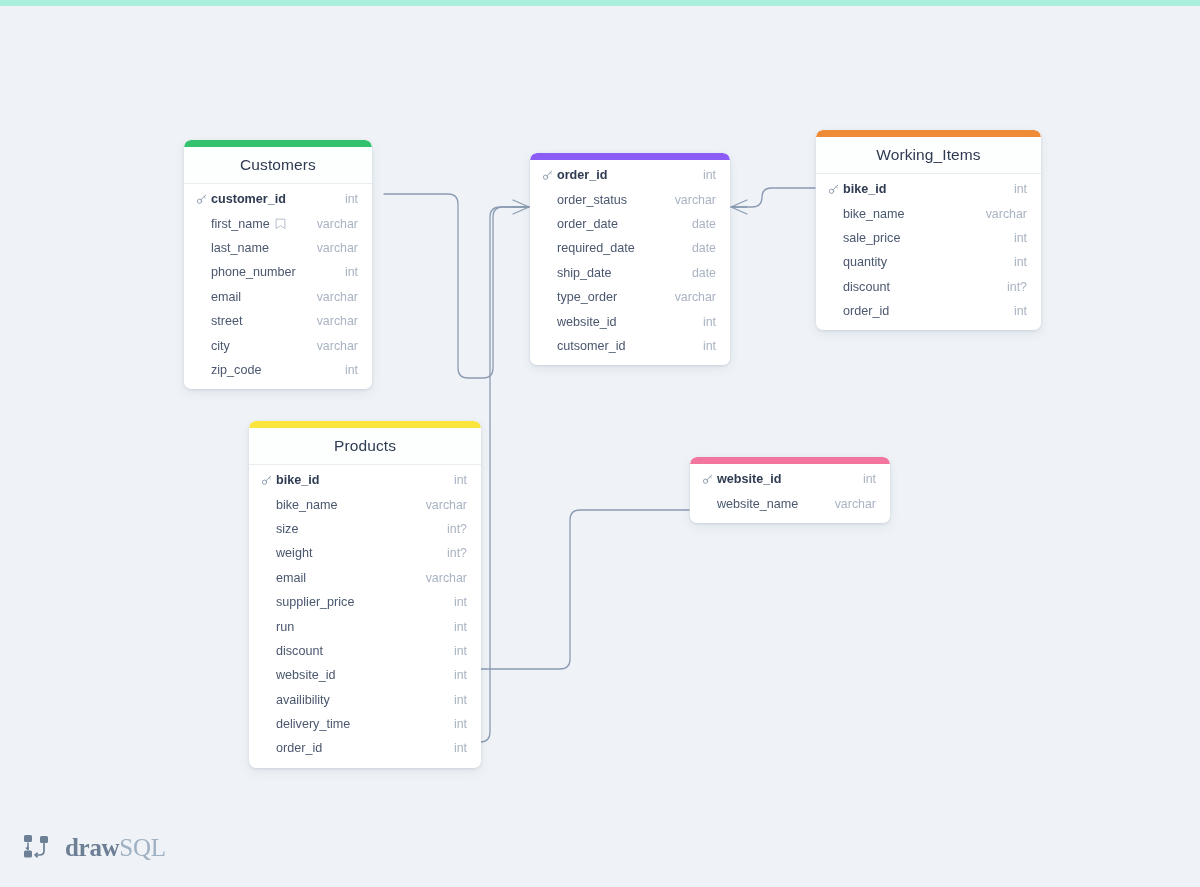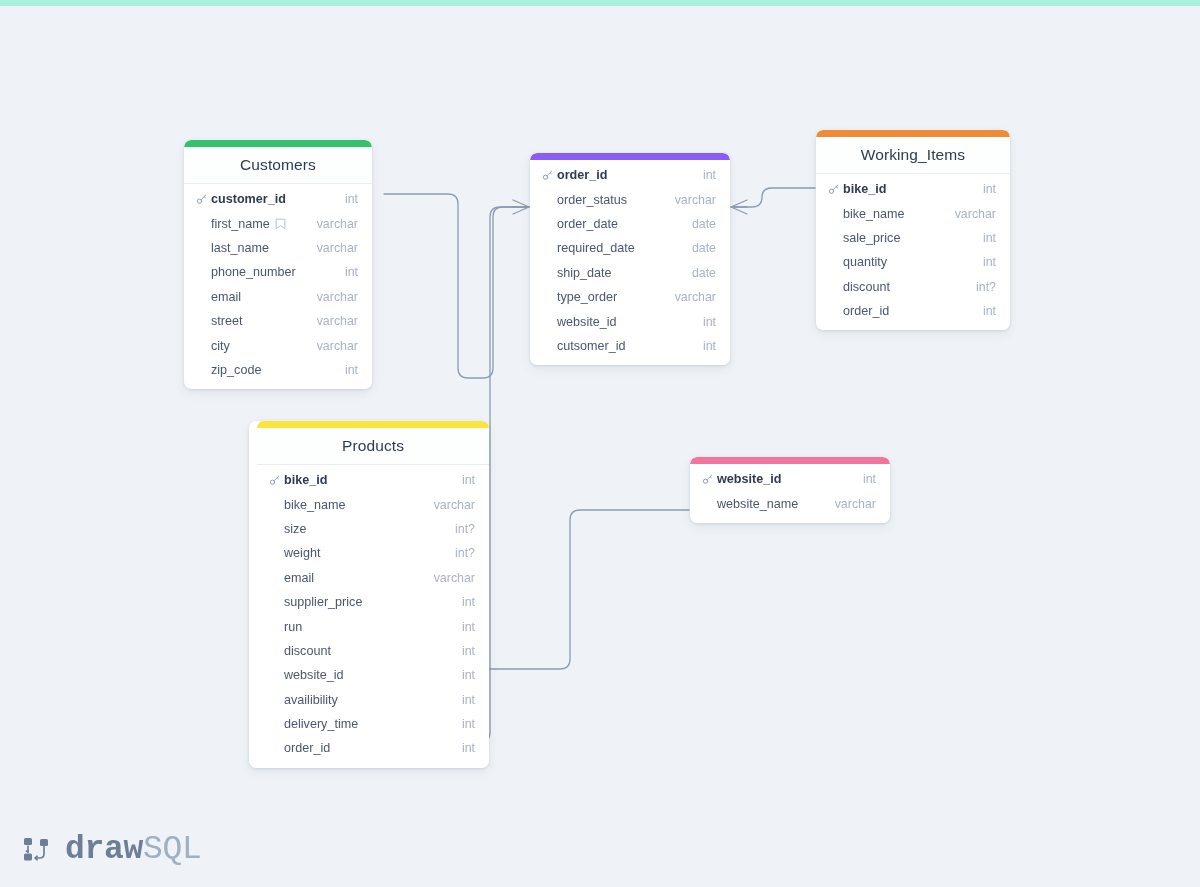--- a/index.html
+++ b/index.html
@@ -111,22 +111,22 @@
   .logo {
     position: absolute;
     left: 22px;
     top: 833px;
     display: flex;
     align-items: center;
     z-index: 20;
   }
   .logo-mark { margin-right: 9px; display:block; }
   .logo-text {
-    font-family: Liberation Mono, monospace;
-    font-size: 33px;
+    font-family: Liberation Serif, serif;
+    font-size: 25px;
     letter-spacing: -0.3px;
     line-height: 1;
   }
   .logo-draw { color: #6c7f95; font-weight: bold; }
   .logo-sql  { color: #9fb0c2; font-weight: normal; }
 </style>
 </head>
 <body>
 
 <div id="canvas">
@@ -276,21 +276,21 @@
             <span class="col-type">int</span>
           </div>
           <div class="col-row">
             <span class="col-key"></span>
             <span class="col-name">cutsomer_id</span>
             <span class="col-spacer"></span>
             <span class="col-type">int</span>
           </div>
         </div>
       </div>
-      <div class="table-card" style="left: 816px; top: 130px; width: 194px;">
+      <div class="table-card" style="left: 816px; top: 130px; width: 225px;">
         <div class="table-accent" style="background: rgb(239, 138, 54);"></div>
         <div class="table-title">Working_Items</div>
         <div class="cols">
           <div class="col-row pk">
             <span class="col-key">
               <svg width="12" height="12" viewBox="0 0 14 14">
                 <g fill="none" stroke="#8795a8" stroke-width="1.05" stroke-linecap="round" stroke-linejoin="round">
                   <circle cx="4.1" cy="9.6" r="2.5"></circle>
                   <path d="M5.95 7.8 L11.3 2.5"></path>
                   <path d="M9.5 4.3 L10.9 5.6"></path>
@@ -326,21 +326,21 @@
             <span class="col-type">int?</span>
           </div>
           <div class="col-row">
             <span class="col-key"></span>
             <span class="col-name">order_id</span>
             <span class="col-spacer"></span>
             <span class="col-type">int</span>
           </div>
         </div>
       </div>
-      <div class="table-card" style="left: 249px; top: 421px; width: 232px; padding-left: 8px;">
+      <div class="table-card" style="left: 249px; top: 421px; width: 232px;">
         <div class="table-accent" style="background: rgb(251, 229, 60);"></div>
         <div class="table-title">Products</div>
         <div class="cols">
           <div class="col-row pk">
             <span class="col-key">
               <svg width="12" height="12" viewBox="0 0 14 14">
                 <g fill="none" stroke="#8795a8" stroke-width="1.05" stroke-linecap="round" stroke-linejoin="round">
                   <circle cx="4.1" cy="9.6" r="2.5"></circle>
                   <path d="M5.95 7.8 L11.3 2.5"></path>
                   <path d="M9.5 4.3 L10.9 5.6"></path>

